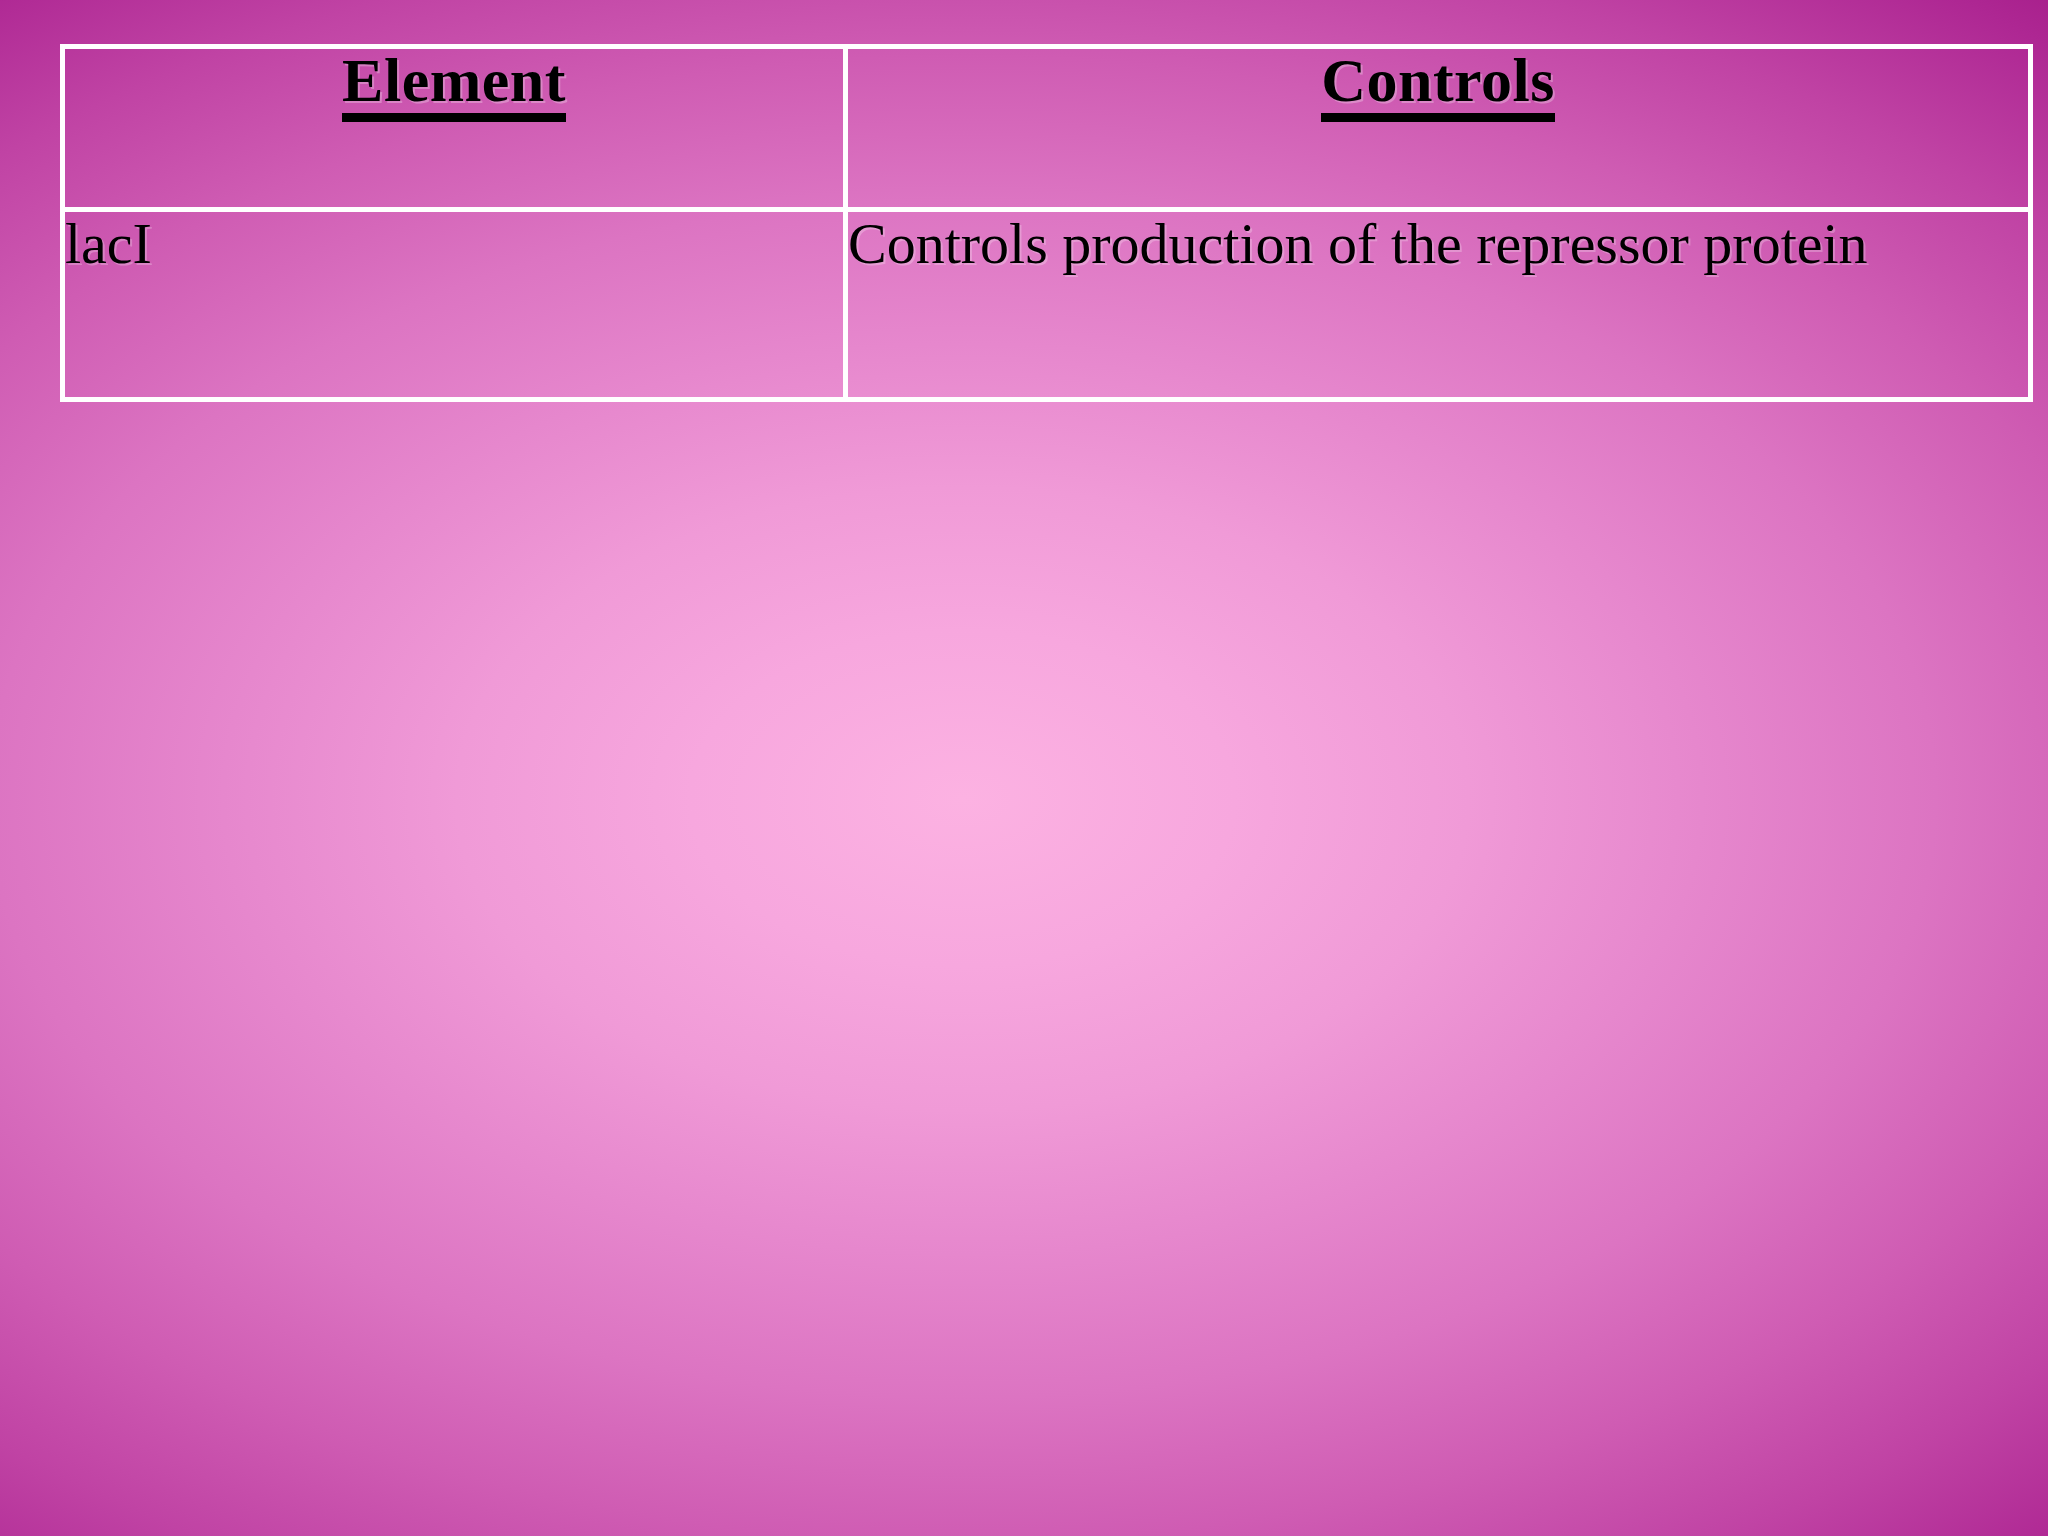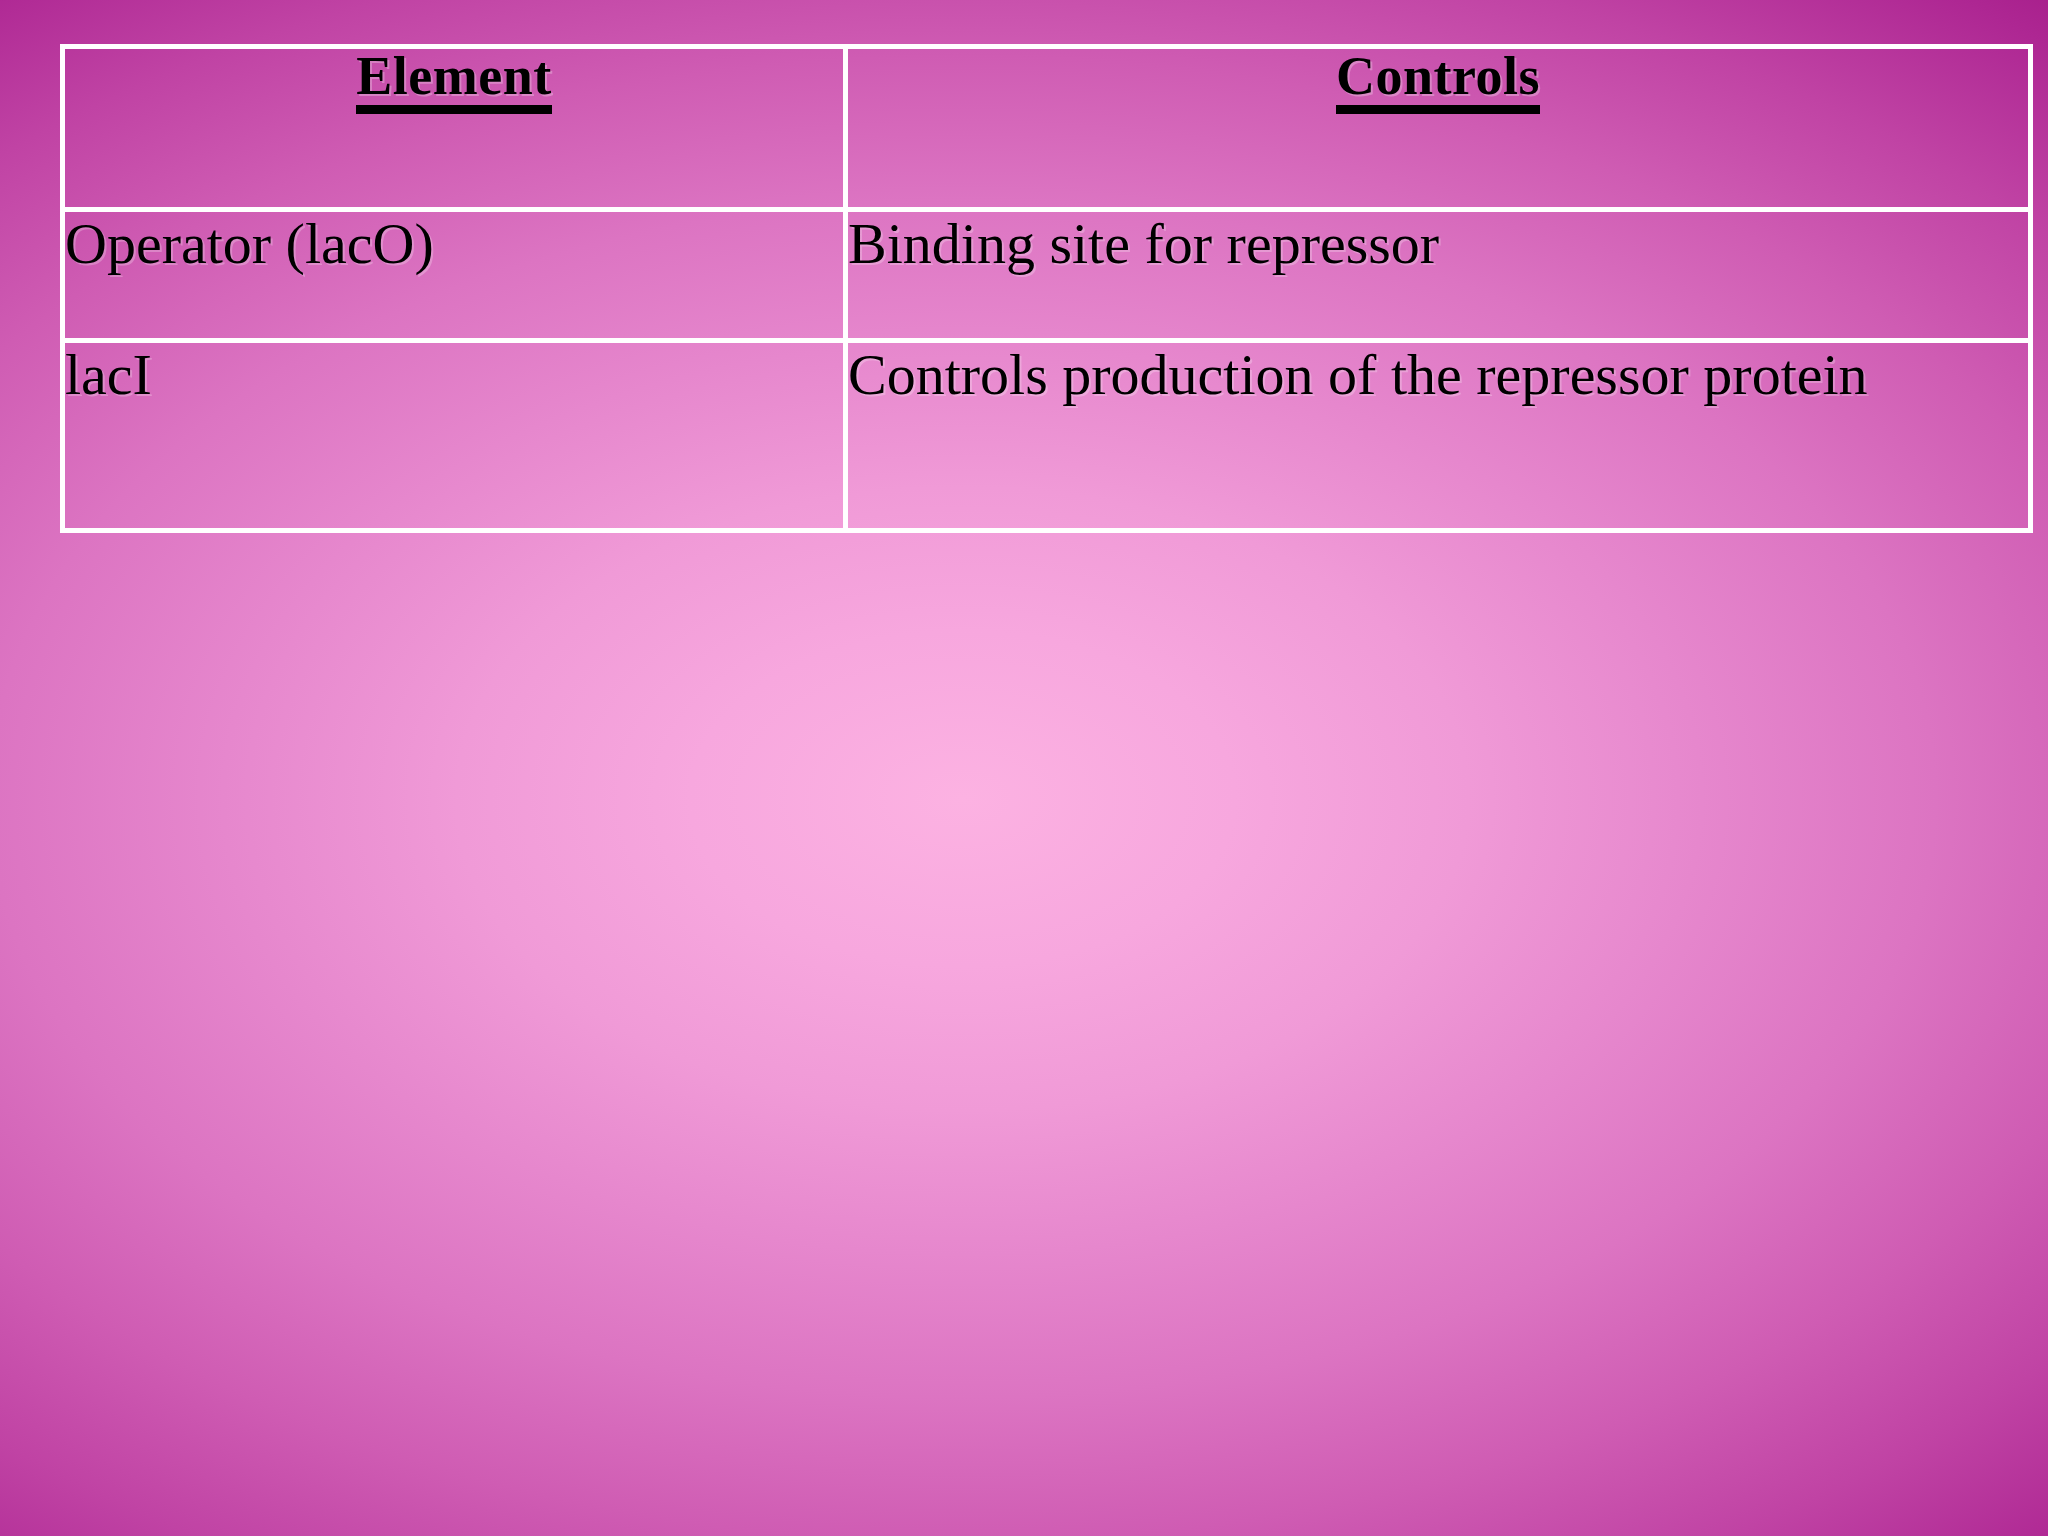--- a/index.html
+++ b/index.html
@@ -57,21 +57,21 @@
   }
 
   
   .head-cell {
     height: 158px;
     text-align: center;
     vertical-align: middle;
   }
   .head-text {
     display: inline-block;
-    font-size: 54px;
+    font-size: 62px;
     font-weight: bold;
     font-family: "Liberation Serif", "DejaVu Serif", serif;
     letter-spacing: 0.5px;
     line-height: 1.0;
     border-bottom: 9px solid #000000;
     padding-bottom: 2px;
     text-shadow: 2px 2px 0 rgba(255,255,255,0.28);
   }
 
   
@@ -110,28 +110,20 @@
           <span class="head-text">Element</span>
         </th>
         <th class="head-cell">
           <span class="head-text">Controls</span>
         </th>
       </tr>
     </thead>
 
     <tbody>
 
-      <tr class="row-operator">
-        <td class="body-cell element">
-          <p class="para">Operator (lacO)</p>
-        </td>
-        <td class="body-cell purpose">
-          <p class="para">Binding site for repressor</p>
-        </td>
-      </tr>
 
 
 
       <tr class="row-laci">
         <td class="body-cell element">
           <p class="para">lacI</p>
         </td>
         <td class="body-cell purpose">
           <p class="para">Controls production of the repressor protein</p>
         </td>

